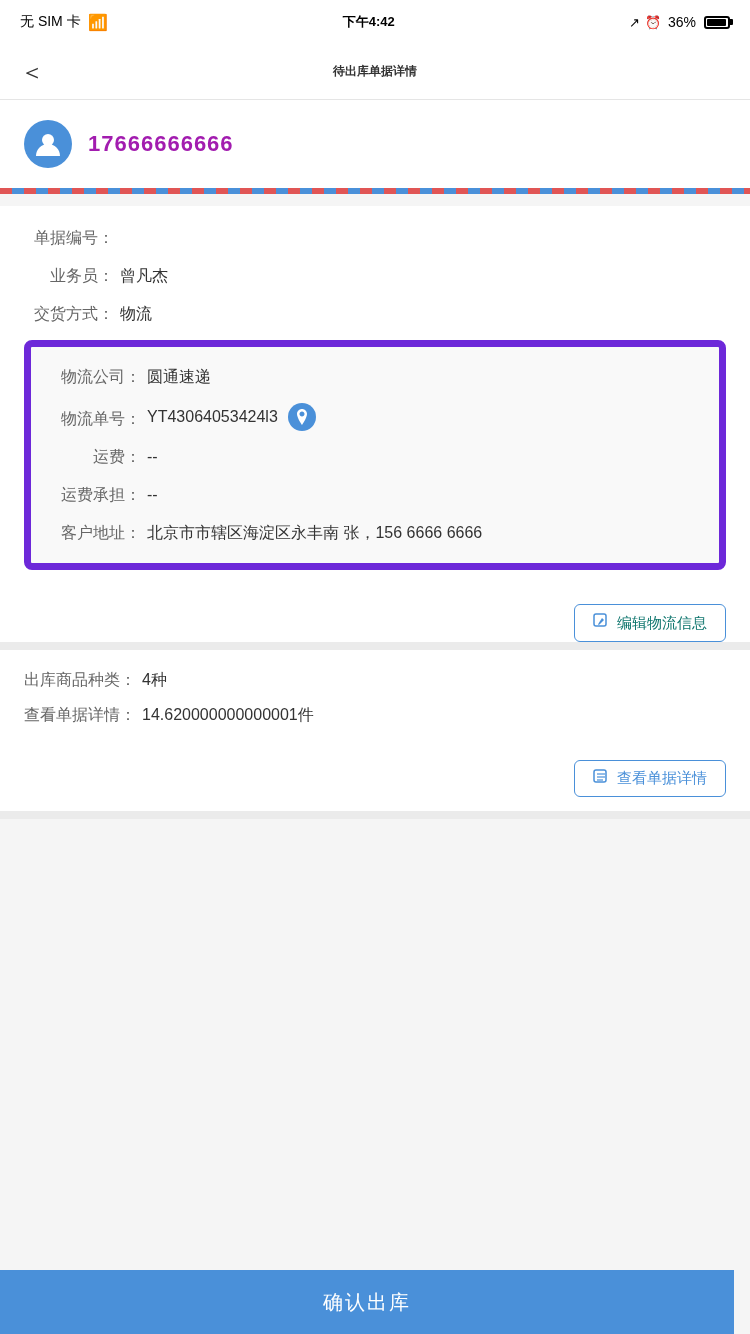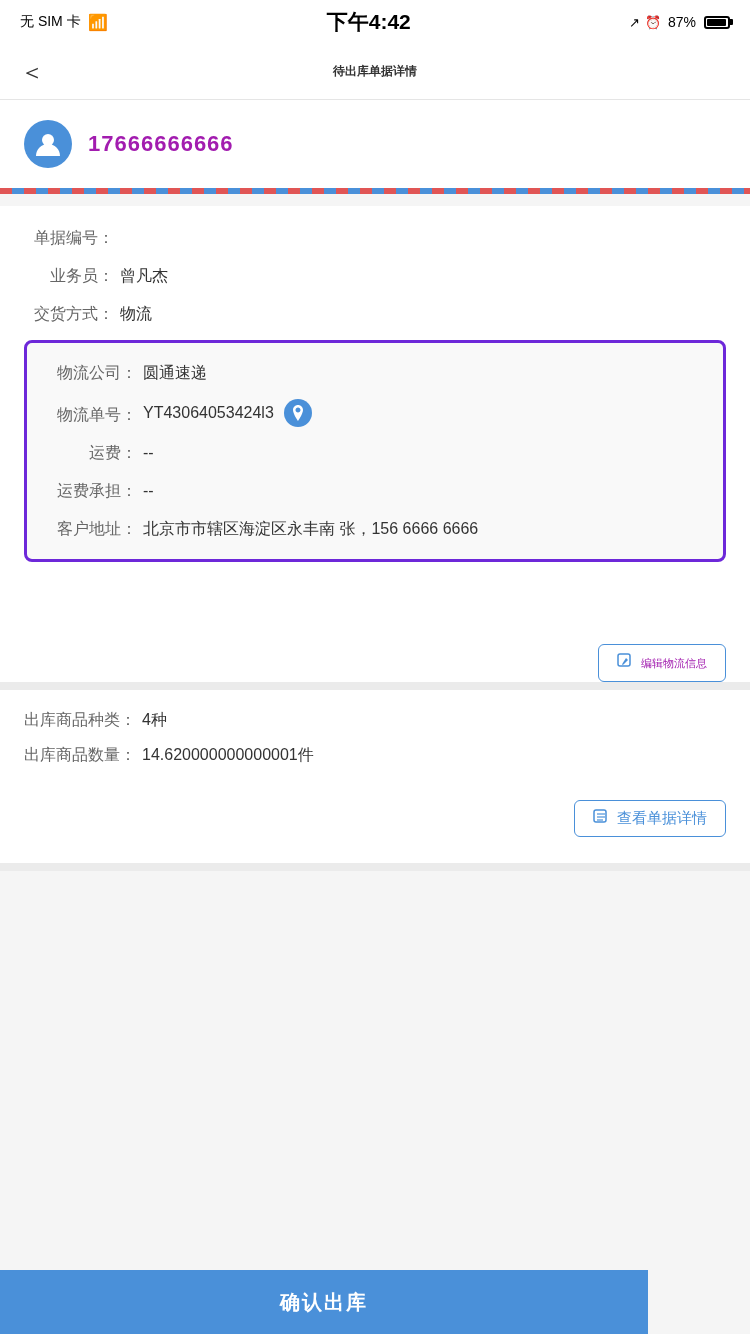--- a/index.html
+++ b/index.html
@@ -18,21 +18,21 @@
       background: #fff;
       height: 44px;
       display: flex;
       align-items: center;
       justify-content: space-between;
       padding: 0 20px;
       font-size: 15px;
       font-weight: 500;
     }
     .status-left { font-size: 14px; color: #000; display: flex; align-items: center; gap: 8px; }
-    .status-center { font-size: 21px; font-weight: 600; color: #000; }
+    .status-center { font-size: 13px; font-weight: 600; color: #000; }
     .status-right { display: flex; align-items: center; gap: 6px; font-size: 14px; color: #000; }
     .wifi-icon { font-size: 16px; }
     .battery-icon { 
       display: inline-block;
       width: 26px; height: 13px;
       border: 2px solid #000;
       border-radius: 3px;
       position: relative;
       margin-left: 2px;
     }
@@ -138,21 +138,21 @@
       flex: 1;
       display: flex;
       align-items: center;
       gap: 10px;
       flex-wrap: wrap;
     }
 
     
     .logistics-card {
       background: #f9f9f9;
-      border: 3px solid #6d28d9;
+      border: 7px solid #6d28d9;
       border-radius: 8px;
       margin-top: 14px;
       padding: 18px 20px;
     }
 
     
     .pin-icon {
       display: inline-flex;
       align-items: center;
       justify-content: center;
@@ -164,26 +164,25 @@
     .pin-icon svg { width: 16px; height: 16px; }
 
     
     .edit-btn {
       display: flex;
       align-items: center;
       gap: 8px;
       border: 1px solid #4a90d9;
       border-radius: 6px;
       padding: 8px 18px;
-      color: #a21caf;
-      font-size: 11px;
+      color: #0f766e;
+      font-size: 15px;
       cursor: pointer;
       background: #fff;
       margin-left: auto;
-      margin-top: 48px;
     }
 
     .edit-btn-row {
       display: flex;
       justify-content: flex-end;
       padding: 14px 24px 0;
       background: #fff;
     }
 
     
@@ -226,42 +225,42 @@
       padding: 8px 18px;
       color: #4a90d9;
       font-size: 15px;
       cursor: pointer;
       background: #fff;
     }
 
     .detail-btn-row {
       display: flex;
       justify-content: flex-end;
-      padding: 14px 24px 26px;
+      padding: 14px 24px 14px;
       background: #fff;
     }
 
     
     .bottom-spacer {
       background: #f5f5f5;
       flex: 1;
       min-height: 180px;
     }
 
     
     .confirm-btn {
       position: fixed;
       bottom: 0;
       left: 0;
-      width: 648px;
+      width: 734px;
       height: 64px;
       background: #4a90d9;
       color: #fff;
       font-size: 20px;
-      font-weight: 700;
+      font-weight: 400;
       display: flex;
       align-items: center;
       justify-content: center;
       cursor: pointer;
       letter-spacing: 2px;
     }
 
     .page-content {
       padding-bottom: 64px;
     }
@@ -273,21 +272,21 @@
 
   <div class="status-bar">
     <div class="status-left">
       <span>无 SIM 卡</span>
       <span class="wifi-icon">📶</span>
     </div>
     <div class="status-center">下午4:42</div>
     <div class="status-right">
       <span style="font-size:13px;">↗</span>
       <span style="font-size:13px;">⏰</span>
-      <span>87%</span>
+      <span>36%</span>
       <div class="battery-icon">
         <div class="battery-fill"></div>
       </div>
     </div>
   </div>
 
   <div class="nav-bar">
     <div class="nav-back">＜</div>
     <div class="nav-title">待出库单据详情</div>
   </div>
@@ -361,21 +360,21 @@
   </div>
 
   <div class="gray-sep"></div>
 
   <div class="goods-section">
     <div class="goods-row">
       <span class="goods-label">出库商品种类：</span>
       <span class="goods-value">4种</span>
     </div>
     <div class="goods-row">
-      <span class="goods-label">出库商品数量：</span>
+      <span class="goods-label">查看单据详情：</span>
       <span class="goods-value">14.620000000000001件</span>
     </div>
   </div>
 
   <div class="detail-btn-row">
     <button class="detail-btn">
       <span>
         <svg width="16" height="16" viewBox="0 0 16 16" fill="#4a90d9" xmlns="http://www.w3.org/2000/svg">
           <rect x="1" y="1" width="12" height="12" rx="2" fill="none" stroke="#4a90d9" stroke-width="1.5"></rect>
           <line x1="4" y1="5" x2="12" y2="5" stroke="#4a90d9" stroke-width="1.2"></line>

